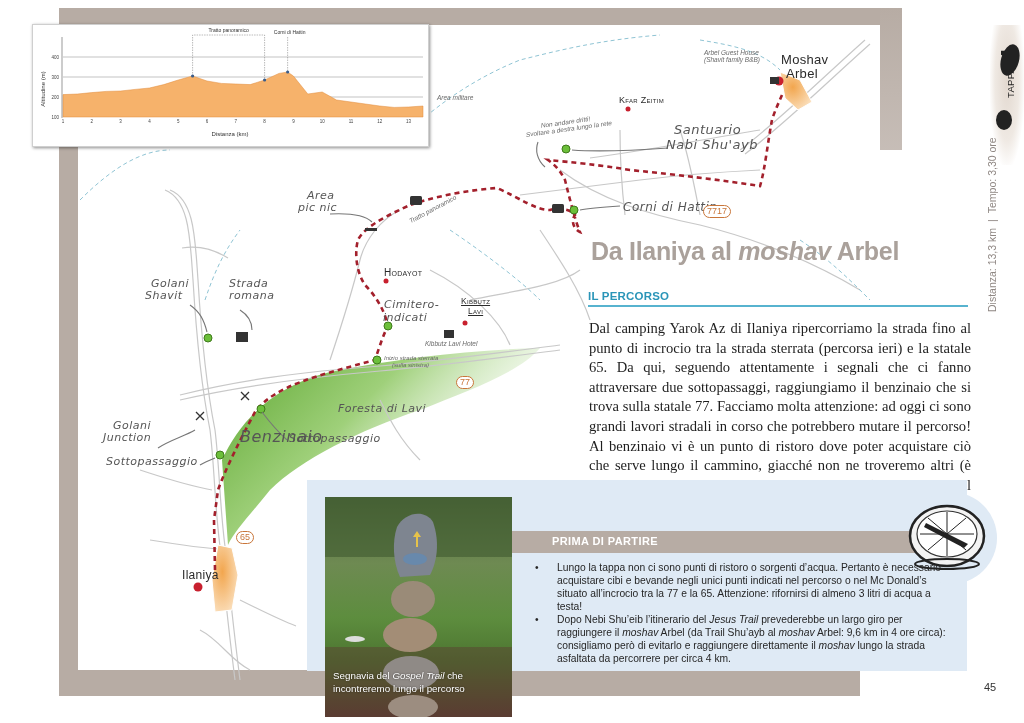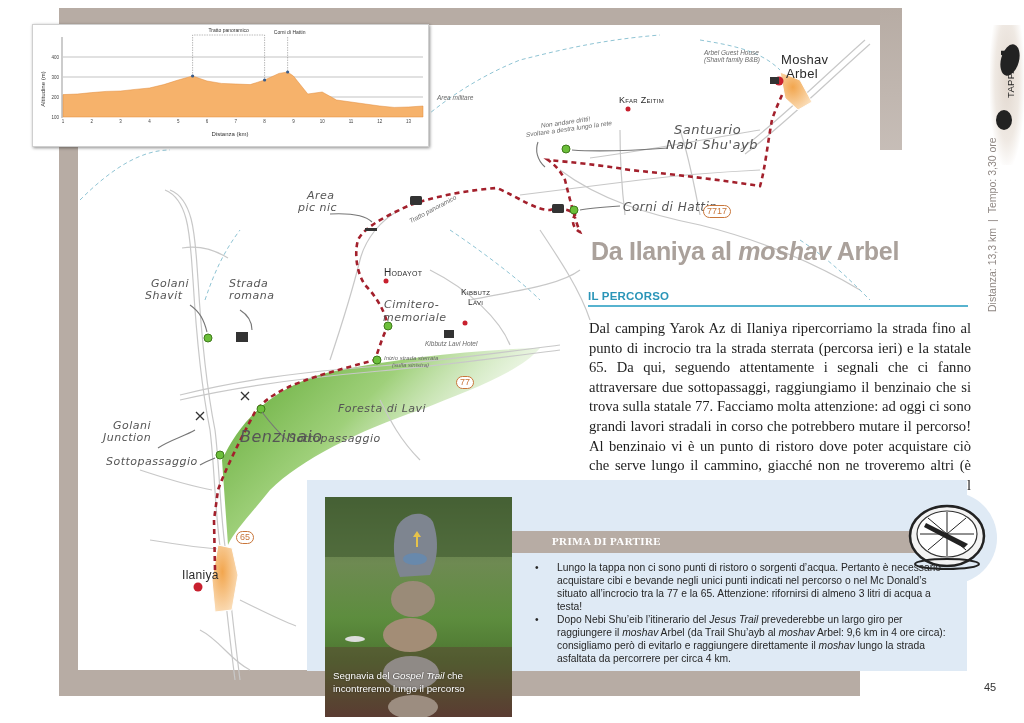--- a/index.html
+++ b/index.html
@@ -26,21 +26,21 @@
   .section-rule { position:absolute; left:588px; top:305px; width:380px; height:1.5px; background:#57b3cf; }
 
   .body-text { position:absolute; left:589px; top:319px; width:382px; font-family:"Liberation Serif", serif;
     font-size:14.6px; line-height:19.6px; color:#1e1e1e; text-align:justify; }
   .body-text p { margin:0; }
 
   
   .tip-bg { position:absolute; left:307px; top:480px; width:660px; height:191px; background:#dfeaf5; }
   .tip-circle { position:absolute; left:905px; top:492px; width:92px; height:92px; border-radius:50%; background:#dfeaf5; }
   .tip-bar { position:absolute; left:512px; top:531px; width:420px; height:22px; background:#b7aca4; }
-  .tip-bar span { position:absolute; left:40px; top:4px; font-family:Liberation Serif, serif; font-weight:bold;
+  .tip-bar span { position:absolute; left:40px; top:4px; font-family:Liberation Sans, sans-serif; font-weight:bold;
     color:#ffffff; font-size:11px; letter-spacing:0.4px; }
   .tip-list { position:absolute; left:533px; top:561px; width:420px; margin:0; padding:0; list-style:none;
     font-family:"Liberation Sans", sans-serif; font-size:10.3px; line-height:13px; color:#262626; }
   .tip-list li { position:relative; padding-left:24px; margin:0; }
   .tip-list li::before { content:"•"; position:absolute; left:2px; top:0; }
 
   
   .photo { position:absolute; left:325px; top:497px; width:187px; height:220px; overflow:hidden;
     background:linear-gradient(180deg,#4f6a3a 0%, #6e8a52 30%, #5d8d3e 55%, #4c7430 75%, #5a3c33 100%); }
   .photo-caption { position:absolute; left:333px; top:670px; font-family:"Liberation Sans", sans-serif; font-size:9.8px;
@@ -197,23 +197,23 @@
 <div class="hand" style="left:623px;top:200px;font-size:12px;">Corni di Hattin</div>
 <div class="road-badge" style="left:703px;top:181px;margin-top:24px;">7717</div>
 <div class="hand" style="left:298px;top:190px;font-size:11px;line-height:12px;">
   <div style="padding-left:9px">Area</div>
   <div>pic nic</div>
 </div>
 <div class="tiny" style="left:408px;top:218px;font-size:6.5px;transform:rotate(-28deg);transform-origin:0 0;">Tratto panoramico</div>
 <div class="town" style="left:384px;top:267px;font-size:10px;">Hodayot</div>
 <div class="hand" style="left:383px;top:298px;font-size:11px;line-height:13px;">
   <div style="padding-left:1px">Cimitero-</div>
-  <div>memoriale</div>
-</div>
-<div class="town" style="left:461px;top:287px;font-size:8.5px;line-height:10px;">
+  <div>indicati</div>
+</div>
+<div class="town" style="left:461px;top:296px;font-size:8.5px;line-height:10px;text-decoration:underline;">
   <div>Kibbutz</div>
   <div style="padding-left:7px">Lavi</div>
 </div>
 <div class="tiny" style="left:425px;top:340px;font-size:6.5px;">Kibbutz Lavi Hotel</div>
 <div class="tiny" style="left:384px;top:355px;font-size:6px;line-height:7px;">
   <div>Inizio strada sterrata</div>
   <div style="padding-left:8px">(sulla sinistra)</div>
 </div>
 <div class="hand" style="left:145px;top:278px;font-size:11px;line-height:12px;">
   <div style="padding-left:6px">Golani</div>

